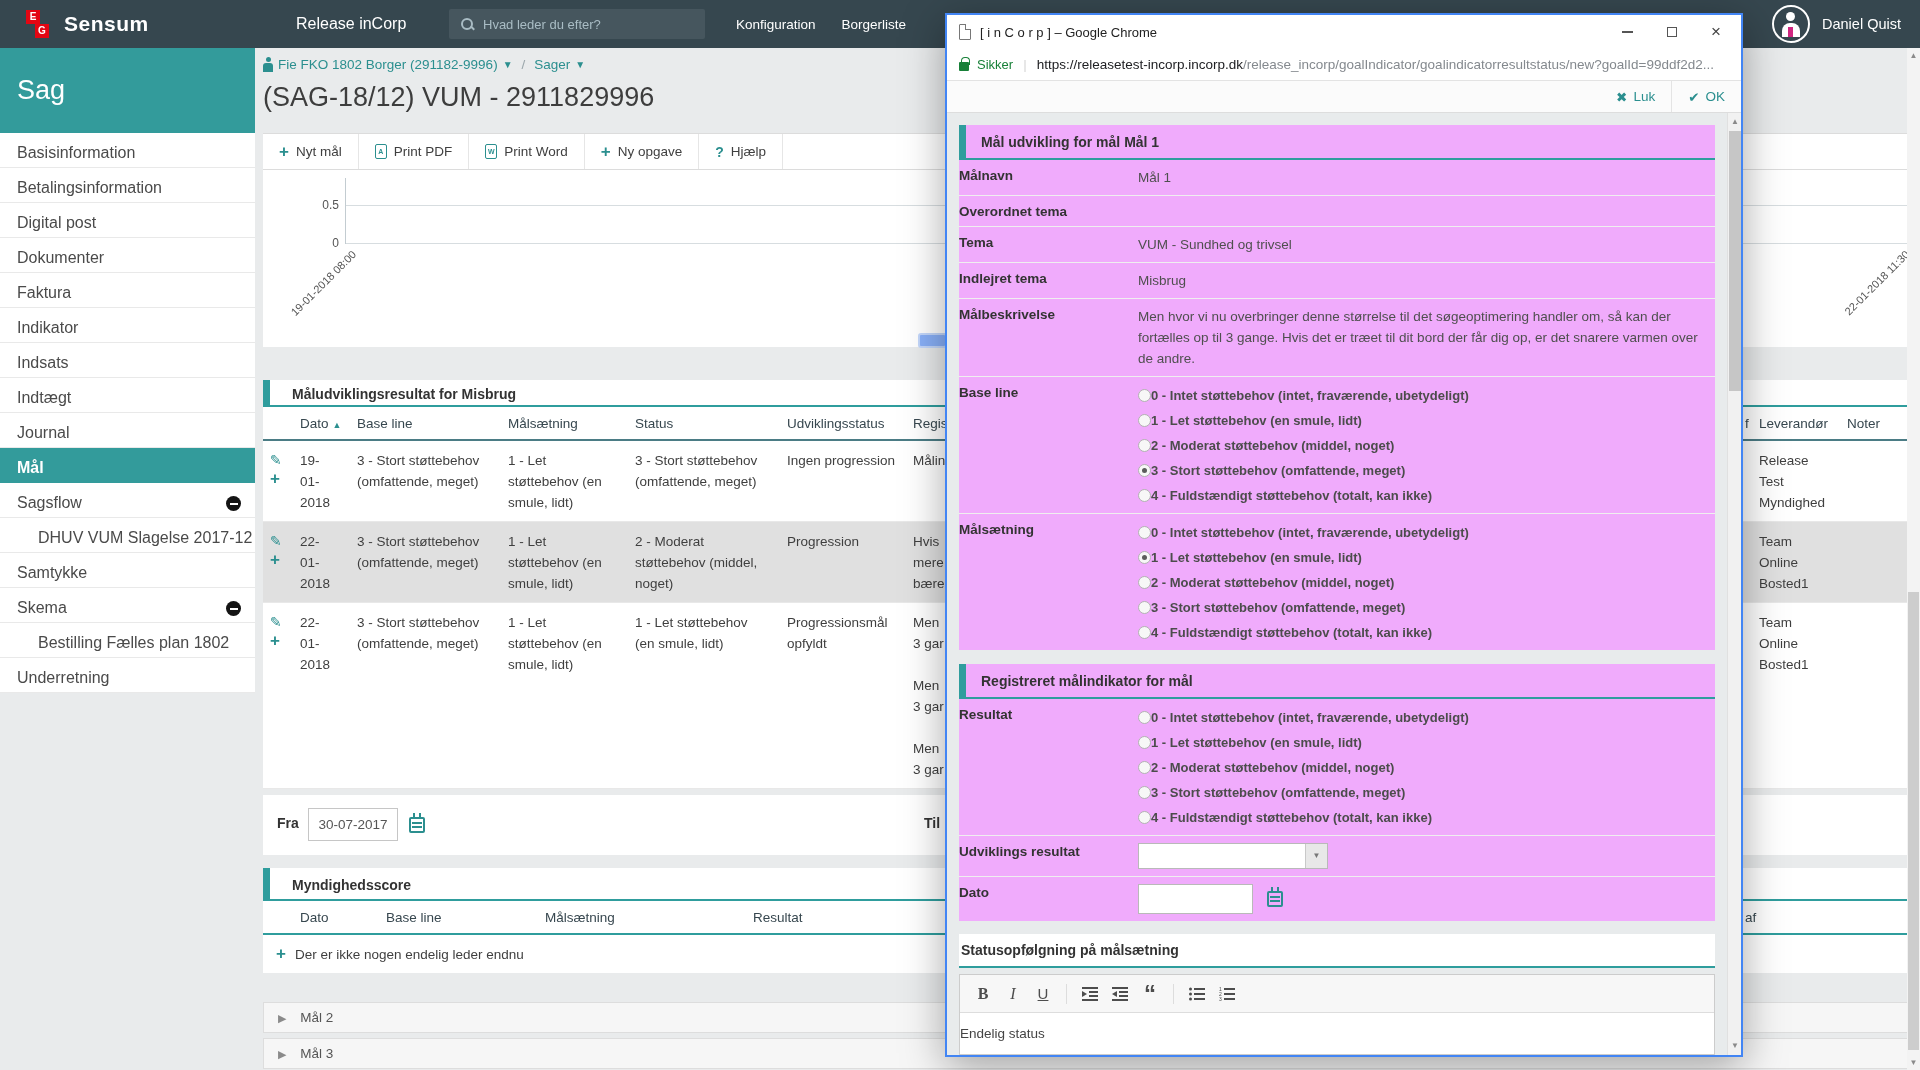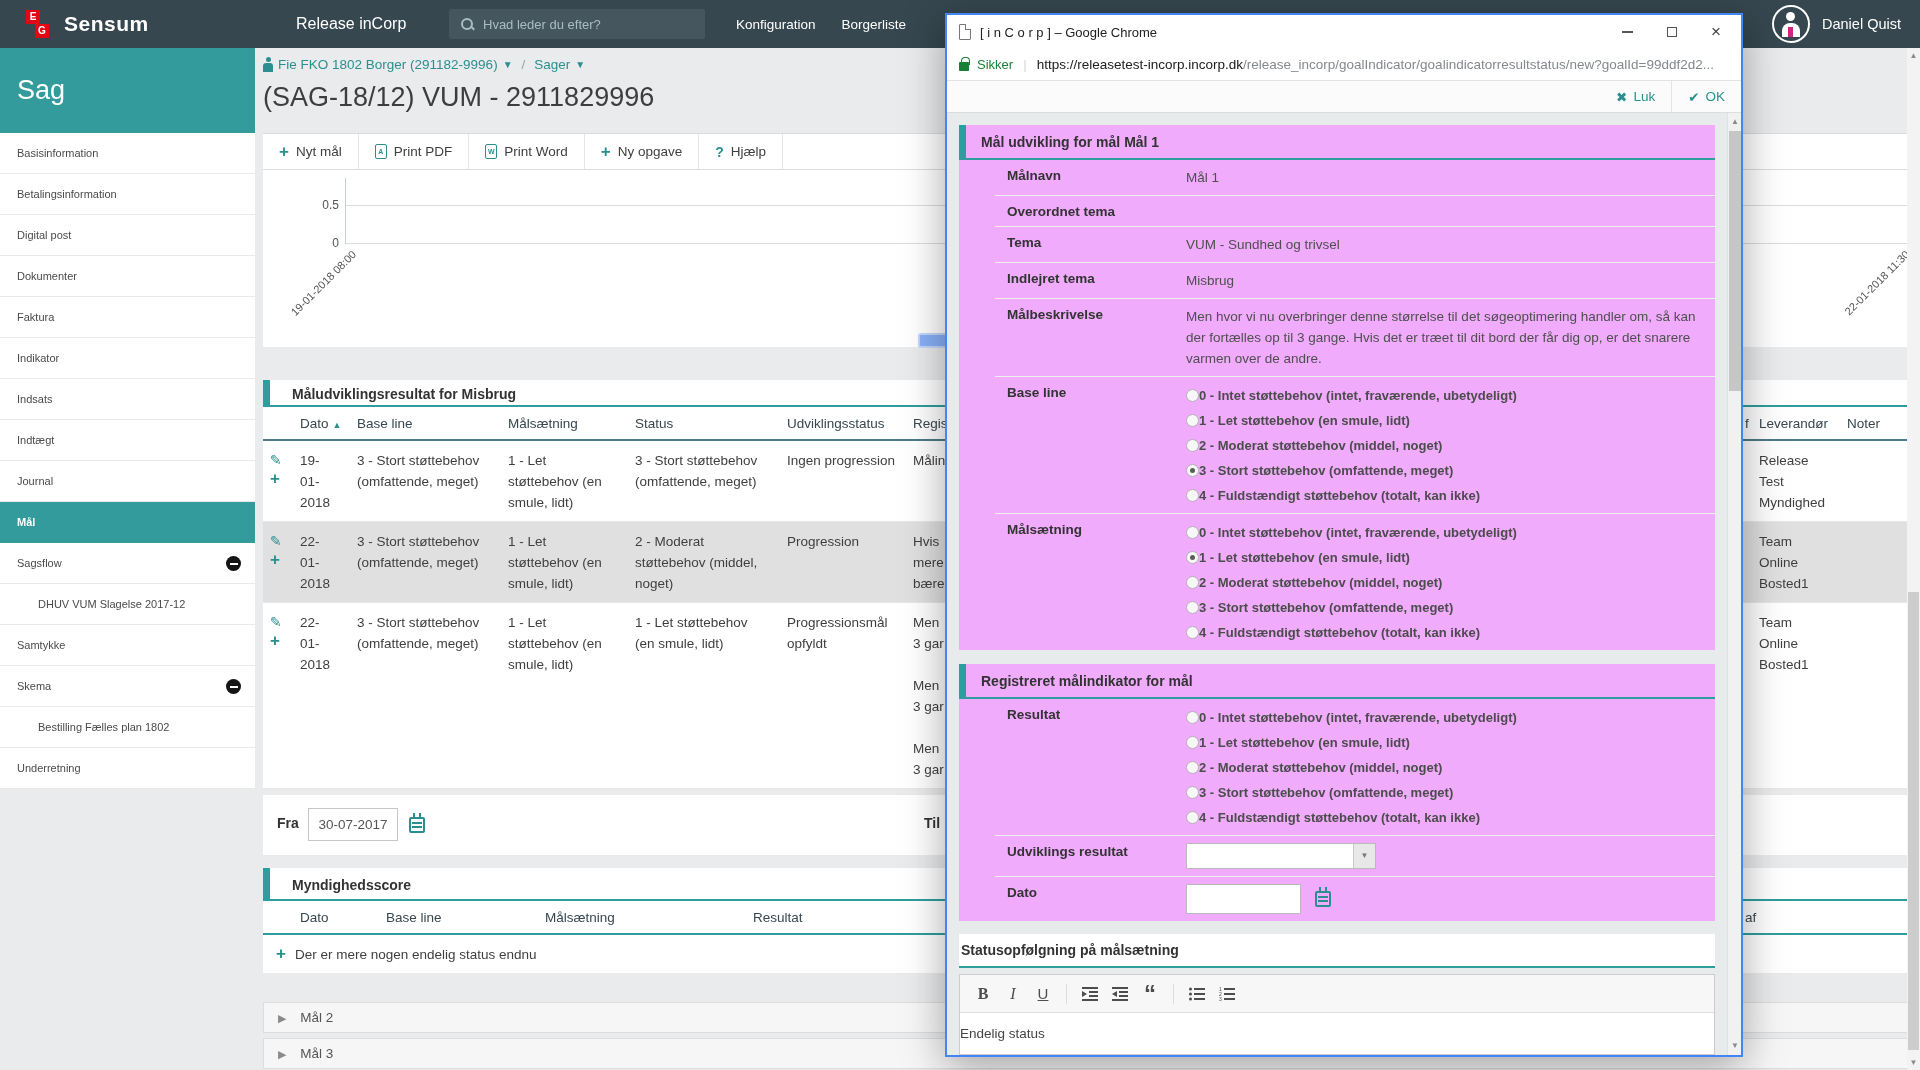--- a/index.html
+++ b/index.html
@@ -25,21 +25,21 @@
   .avatar { position:absolute; left:1772px; top:5px; width:38px; height:38px; border:2px solid #fff; border-radius:50%; }
   .avatar .head { position:absolute; left:12px; top:5px; width:9px; height:9px; background:#fff; border-radius:50%; }
   .avatar .body { position:absolute; left:8px; top:16px; width:18px; height:14px; background:#fff; border-radius:8px 8px 0 0; }
   .avatar .tie { position:absolute; left:14px; top:20px; width:5px; height:10px; background:#cf2680; }
   .username { position:absolute; left:1822px; top:16px; font-size:14.5px; }
 
   
   .side-title { position:absolute; left:0; top:48px; width:255px; height:85px; background:#339b9b; color:#fff;
     font-size:27px; line-height:85px; padding-left:17px; z-index:2; }
   .side-list { position:absolute; left:0; top:133px; width:255px; background:#fff; z-index:2; }
-  .sitem { height:41px; line-height:40px; padding-left:17px; color:#4a4a4a; border-bottom:1px solid #e9e9e9; font-size:11px; position:relative; cursor:pointer; }
+  .sitem { height:35px; line-height:40px; padding-left:17px; color:#4a4a4a; border-bottom:1px solid #e9e9e9; font-size:16px; position:relative; cursor:pointer; }
   .sitem.active { background:#339b9b; color:#fff; font-weight:bold; border-bottom-color:#339b9b; }
   .sitem.sub { padding-left:38px; }
   .mdot { position:absolute; right:14px; top:13px; width:15px; height:15px; background:#141414; border-radius:50%; }
   .mdot::after { content:""; position:absolute; left:3.5px; top:6.5px; width:8px; height:2px; background:#fff; }
 
   
   .crumbs { position:absolute; left:263px; top:57px; font-size:13.5px; color:#2b8f8f; display:flex; align-items:center; gap:5px; }
   .crumbs .sep { color:#9aa5aa; margin:0 4px; }
   .caret { font-size:10px; color:#2b8f8f; }
   .person-ic { display:inline-block; width:10px; height:15px; position:relative; }
@@ -128,21 +128,21 @@
   .urlhost { color:#202124; font-size:13.5px; }
   .urlpath { color:#84898e; font-size:13.5px; }
   .pactions { height:32px; background:#fbfbfb; border-bottom:1px solid #ddd; display:flex; align-items:center; justify-content:flex-end; }
   .pabtn { color:#2b8f8f; font-size:13.5px; padding:0 16px; height:100%; display:flex; align-items:center; gap:6px; cursor:pointer; border-left:1px solid #e4e4e4; }
   .pbody { position:absolute; left:0; top:98px; right:14px; bottom:0; padding:12px 12px 12px 12px; display:flex; flex-direction:column; }
   .panel { background:#f0abfc; }
   .p1 { margin-bottom:14px; } .p2 { margin-bottom:13px; }
   .p3 { flex:1; display:flex; flex-direction:column; }
   .psec { position:relative; border-bottom:2px solid #2f9d9d; padding:9px 0 8px 22px; font-weight:bold; font-size:14px; color:#333; }
   .psec::before { content:""; position:absolute; left:0; top:0; bottom:0; width:7px; background:#2f9d9d; }
-  .frow { display:flex; border-bottom:1px solid #efefef; padding:7px 12px;margin-left:36px; }
+  .frow { display:flex; border-bottom:1px solid #efefef; padding:7px 0; }
   .frow:last-child { border-bottom:none; }
   .flabel { width:179px; flex:none; font-weight:bold; color:#333; padding-top:1px; }
   .fvalue { flex:1; color:#4f4f4f; line-height:21px; }
   .radios { display:flex; flex-direction:column; gap:4px; padding-top:1px; }
   .opt { display:flex; align-items:center; cursor:pointer; }
   .radio { width:13px; height:13px; border:1px solid #b2b2b2; border-radius:50%; background:#f7f7f7; flex:none; position:relative; }
   .radio.checked::after { content:""; position:absolute; left:3px; top:3px; width:5px; height:5px; border-radius:50%; background:#5c5c5c; }
   .optlabel { font-weight:bold; font-size:13px; color:#4c4c4c; }
   .selbox { position:relative; width:190px; height:26px; border:1px solid #b9b9b9; background:#fff; cursor:pointer; }
   .selbox .btn { position:absolute; right:0; top:0; width:22px; height:100%; background:#e8e8e8; border-left:1px solid #c9c9c9; color:#777; font-size:8px; text-align:center; line-height:24px; }
@@ -382,21 +382,21 @@
         <th><span>Dato</span></th>
         <th><span>Base line</span></th>
         <th><span>Målsætning</span></th>
         <th><span>Resultat</span></th>
         <th><span>af</span></th>
       </tr>
     </thead>
   </table>
   <div class="emptyrow">
     <span class="rplus">+</span>
-    <span>Der er mere nogen endelig status endnu</span>
+    <span>Der er ikke nogen endelig leder endnu</span>
   </div>
 </div>
 
 <div class="goalbar" style="top:1002px">
   <span class="tri">▶</span>
   <span>Mål 2</span>
 </div>
 <div class="goalbar" style="top:1038px">
   <span class="tri">▶</span>
   <span>Mål 3</span>

